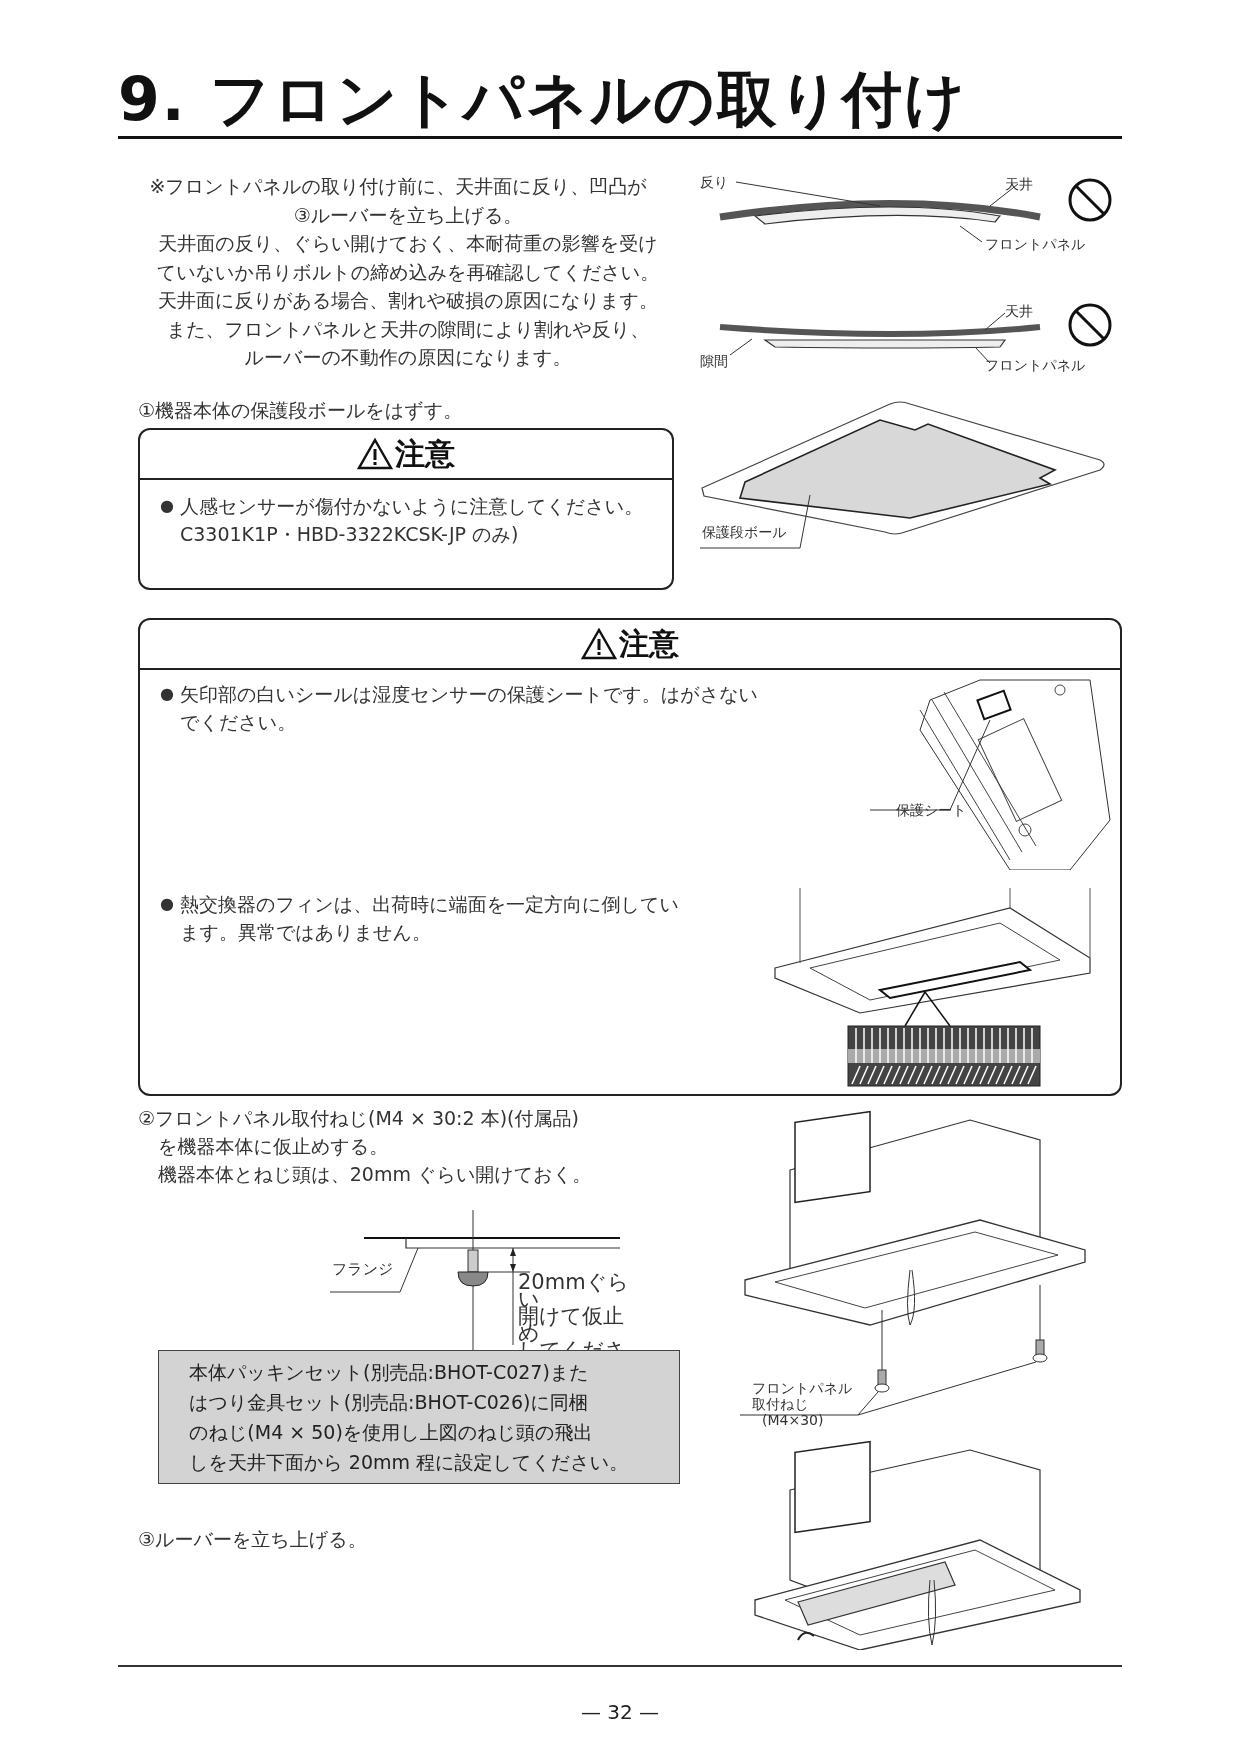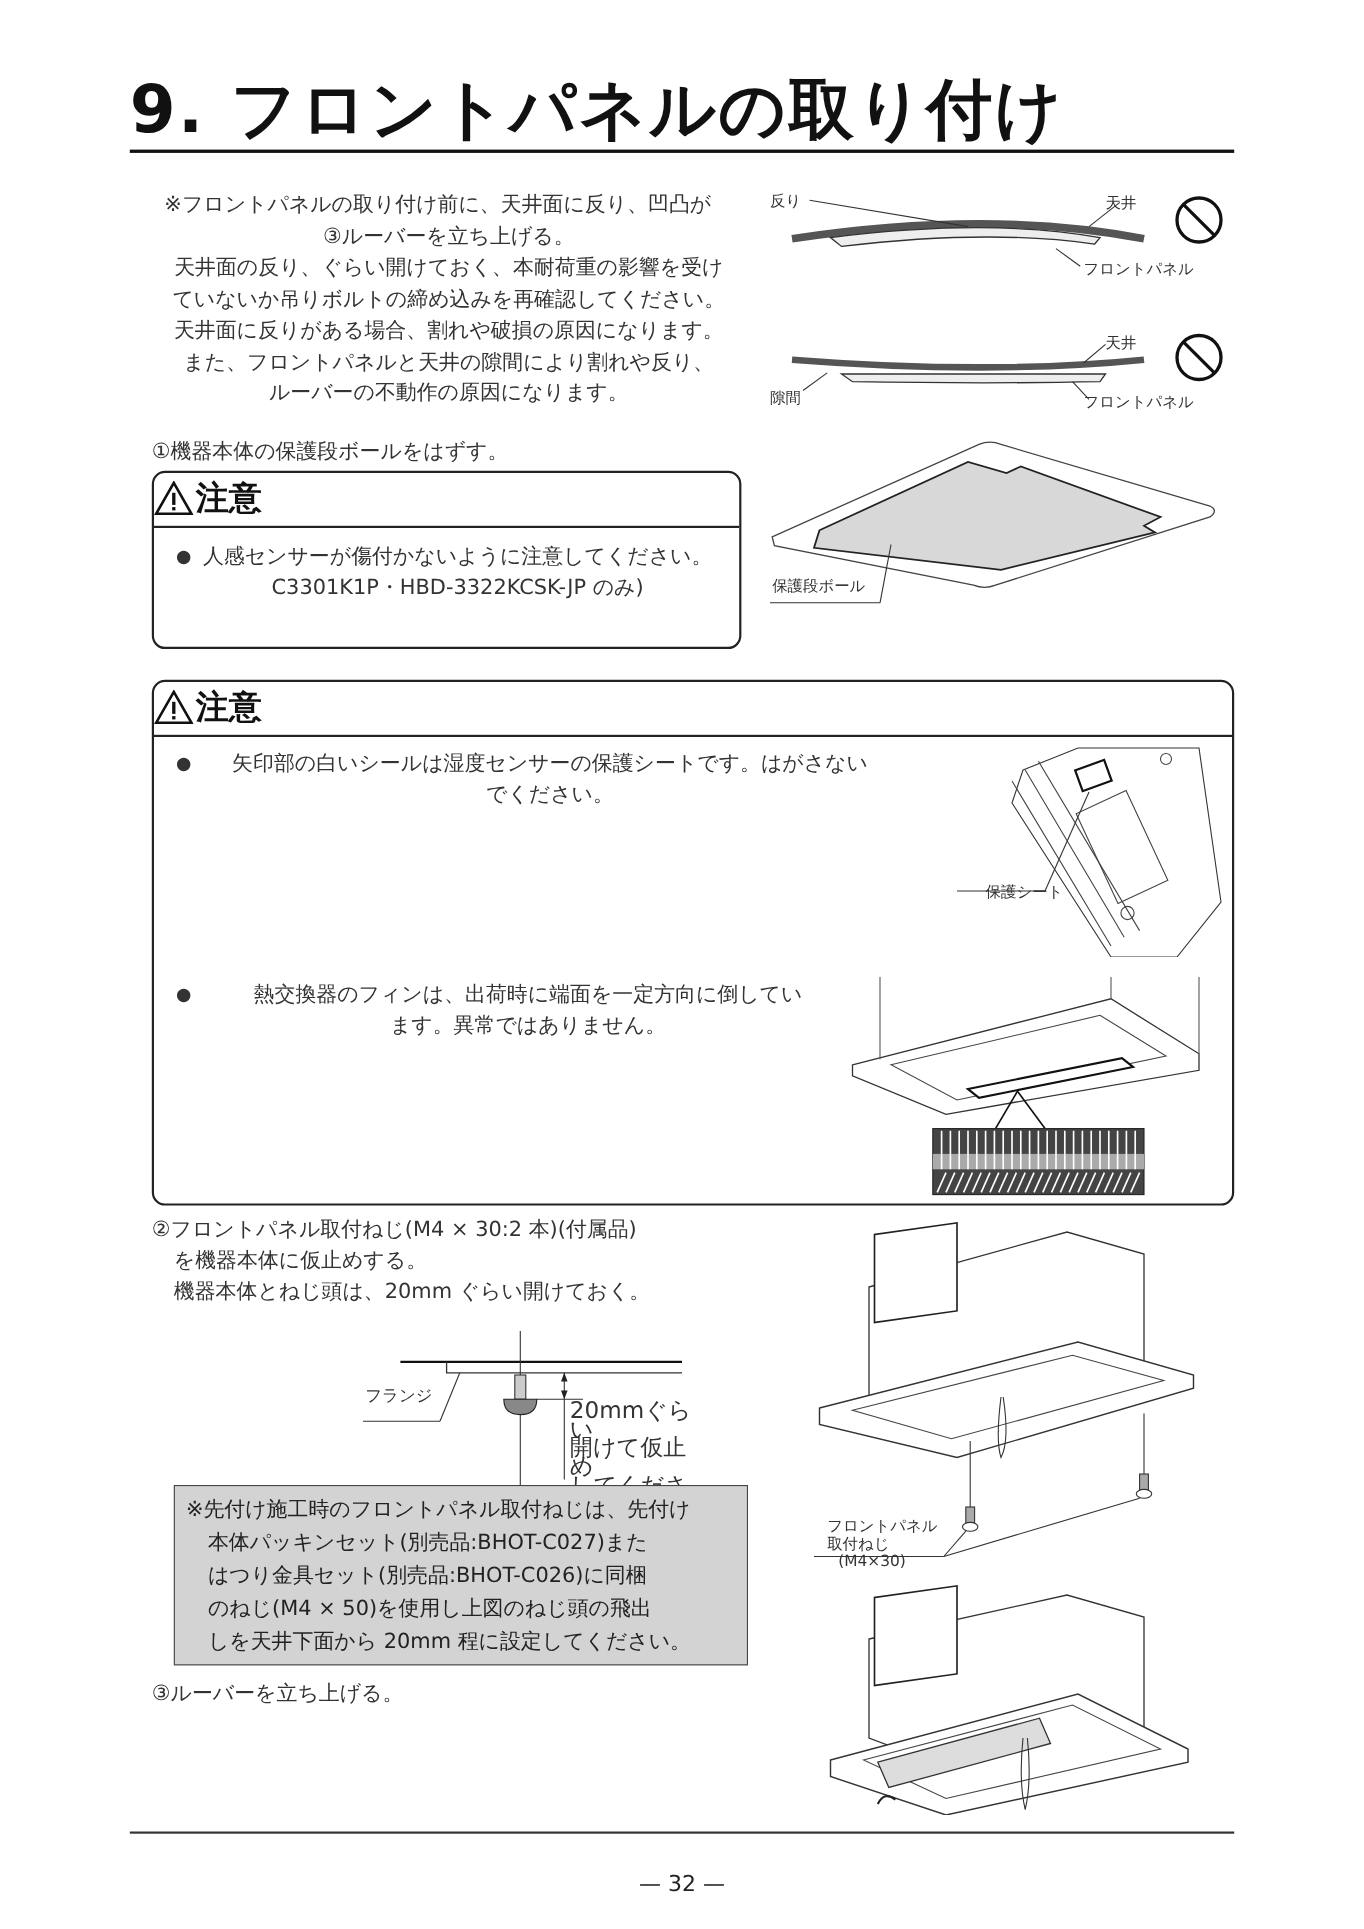--- a/index.html
+++ b/index.html
@@ -5,23 +5,23 @@
   html, body { margin:0; padding:0; background:#fff; }
   body { width:1240px; height:1754px; position:relative; font-family:"DejaVu Sans", sans-serif; color:#222; overflow:hidden; }
   .abs { position:absolute; }
   .title { left:118px; top:60px; font-size:60px; font-weight:bold; letter-spacing:2px; color:#111; font-family:"DejaVu Sans", sans-serif; }
   .title-rule { left:118px; top:136px; width:1004px; height:3px; background:#111; }
   .para { font-size:19px; line-height:28.5px; color:#333;text-align:center; }
   .para .ind { display:block; padding-left:20px; }
   .note-intro { left:118px; top:172px; width:560px; }
   .step { font-size:19px; line-height:28px; color:#333; }
   .caution { border:2px solid #222; border-radius:12px; background:#fff; }
-  .caution-head { border-bottom:2px solid #222; text-align:left; font-size:30px; font-weight:bold; color:#111; height:48px; line-height:48px; }
+  .caution-head { border-bottom:2px solid #222; text-align:center; font-size:30px; font-weight:bold; color:#111; height:48px; line-height:48px; }
   .caution-head svg { vertical-align:-6px; margin-right:2px; }
-  .caution-body { padding:12px 20px; font-size:19px; line-height:28px; color:#333;text-align:center; }
+  .caution-body { padding:12px 20px; font-size:19px; line-height:28px; color:#333; }
   .bullet { position:relative; padding-left:20px; }
   .bullet::before { content:"●"; position:absolute; left:0; top:0; font-size:16px; }
   .graybox { background:#d3d3d3; border:1.5px solid #444; font-size:19px; line-height:30px; color:#222; padding:6px 10px; }
   .lbl { font-size:14px; color:#333; }
   .footer-rule { left:118px; top:1665px; width:1004px; height:1.5px; background:#333; }
   .pagenum { left:0; width:1240px; text-align:center; top:1700px; font-size:20px; color:#222; }
 </style>
 </head>
 <body>
 
@@ -215,21 +215,20 @@
   </svg>
   <span class="abs lbl" style="left:12px;top:50px;font-size:15px;text-align:right;">フランジ</span>
   <div class="abs lbl" style="left:198px;top:64px;font-size:21px;line-height:17px;">
     <div>20mmぐらい</div>
     <div>開けて仮止め</div>
     <div>してください</div>
   </div>
 </div>
 
 <div class="abs graybox" style="left:158px;top:1350px;width:500px;">
-  <div>※先付け施工時のフロントパネル取付ねじは、先付け</div>
   <div style="padding-left:20px;">本体パッキンセット(別売品:BHOT-C027)また</div>
   <div style="padding-left:20px;">はつり金具セット(別売品:BHOT-C026)に同梱</div>
   <div style="padding-left:20px;">のねじ(M4 × 50)を使用し上図のねじ頭の飛出</div>
   <div style="padding-left:20px;">しを天井下面から 20mm 程に設定してください。</div>
 </div>
 
 <div class="abs step" style="left:138px;top:1525px;">③ルーバーを立ち上げる。</div>
 
 <div class="abs" style="left:740px;top:1100px;width:380px;height:330px;">
   <svg width="380" height="330" viewBox="0 0 380 330">

